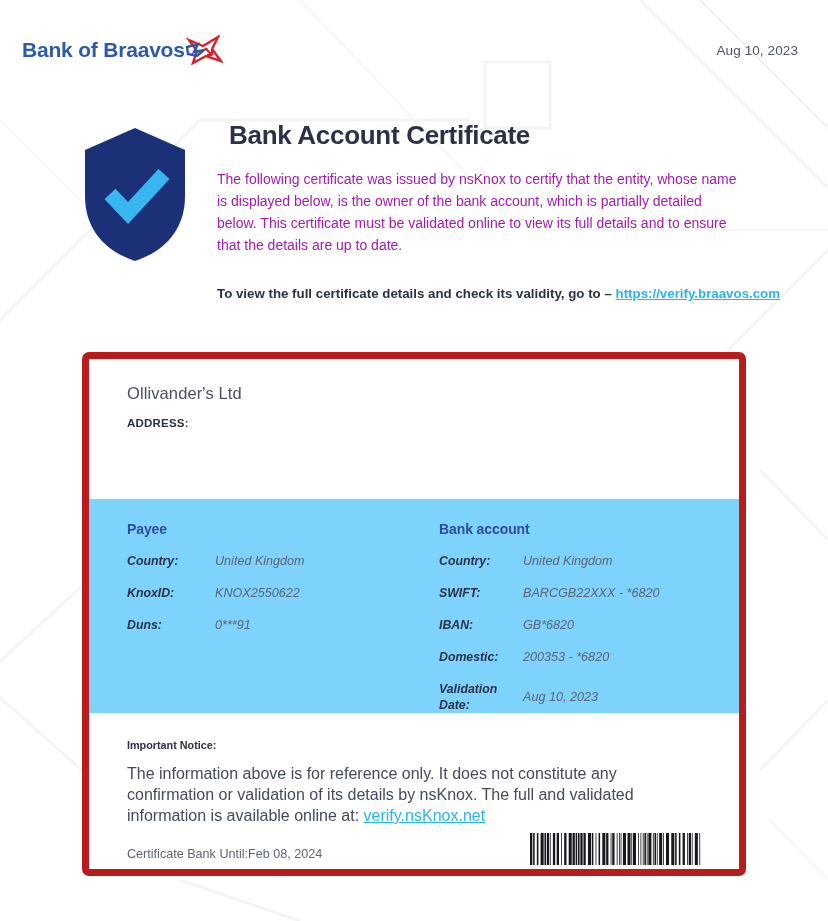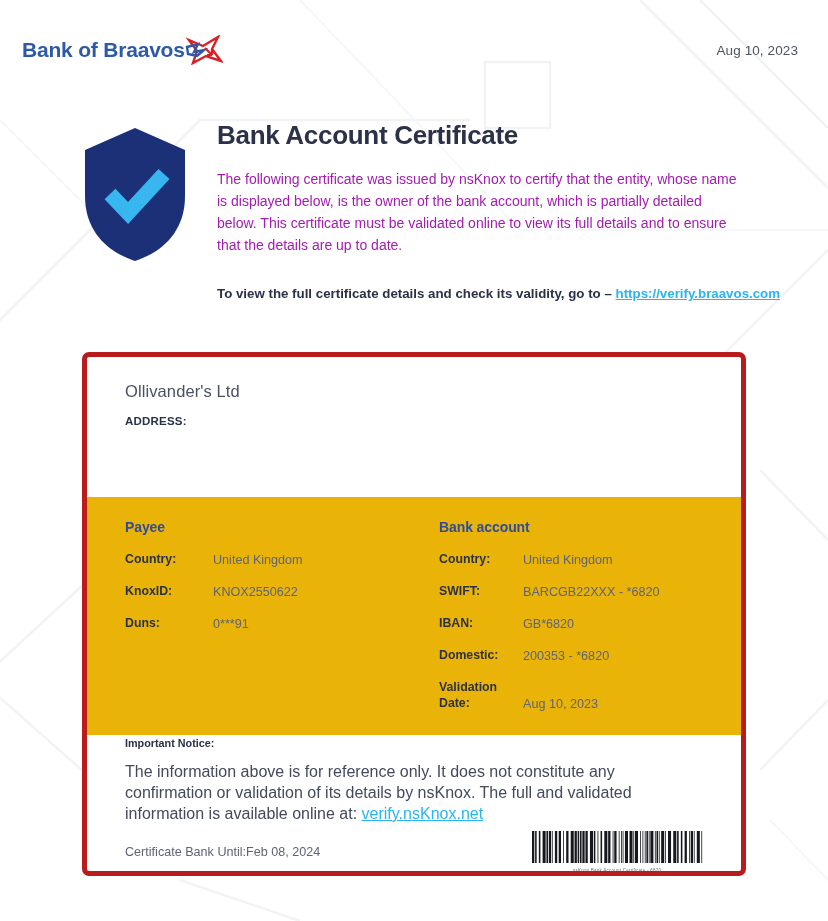--- a/index.html
+++ b/index.html
@@ -65,21 +65,21 @@
   .shield-wrap {
     width: 120px;
     flex: 0 0 120px;
     padding-top: 6px;
   }
   .hero-text { flex: 1 1 auto; padding-left: 17px; padding-top: 2px;}
   .hero-title {
     font-size: 26px;
     font-weight: bold;
     color: #2b3147;
-    margin: 0 0 17px 0;
+    margin: 0 0 17px 12px;
     letter-spacing: -0.3px;
   }
   .hero-para {
     font-size: 14px;
     line-height: 22px;
     color: #a21caf;
     margin: 0;
     max-width: 528px;
   }
   .verify-line {
@@ -96,21 +96,21 @@
   }
 
   
   #cert-card {
     position: absolute;
     left: 82px;
     top: 352px;
     width: 664px;
     height: 524px;
     background: #ffffff;
-    border: 5px solid #b91c1c;
+    border: 7px solid #b91c1c;
     border-radius: 7px;
     z-index: 2;
     overflow: hidden;
   }
 
   .card-top { padding: 25px 38px 0 38px; }
   .company-name {
     font-size: 16.5px;
     color: #4a5164;
     margin: 0 0 14px 0;
@@ -128,38 +128,39 @@
   .addr-value {
     font-size: 11.8px;
     color: #6b7280;
   }
 
   
   .panel {
     position: absolute;
     left: 0; right: 0;
     top: 140px;
-    height: 238px;
-    background: #eab308;
+    height: 214px;
+    background: #7dd3fc;
     padding: 22px 38px 0 38px;
   }
   .panel-cols { display: flex; }
   .panel-col { flex: 0 0 50%; }
   .panel-col.right { padding-left: 25px; }
   .col-heading {
     font-size: 14px;
     font-weight: bold;
     color: #2f4d9b;
     margin: 0 0 16px 0;
     letter-spacing: -0.1px;
   }
   .kv {
     display: flex;
-    align-items: flex-end;
+    align-items: center;
     margin-bottom: 16px;
+    font-style: italic;
   }
   .kv .k {
     font-size: 12.3px;
     font-weight: bold;
     color: #2b3147;
     width: 88px;
     flex: 0 0 88px;
     line-height: 16px;
   }
   .panel-col.right .kv .k { width: 84px; flex: 0 0 84px; }

